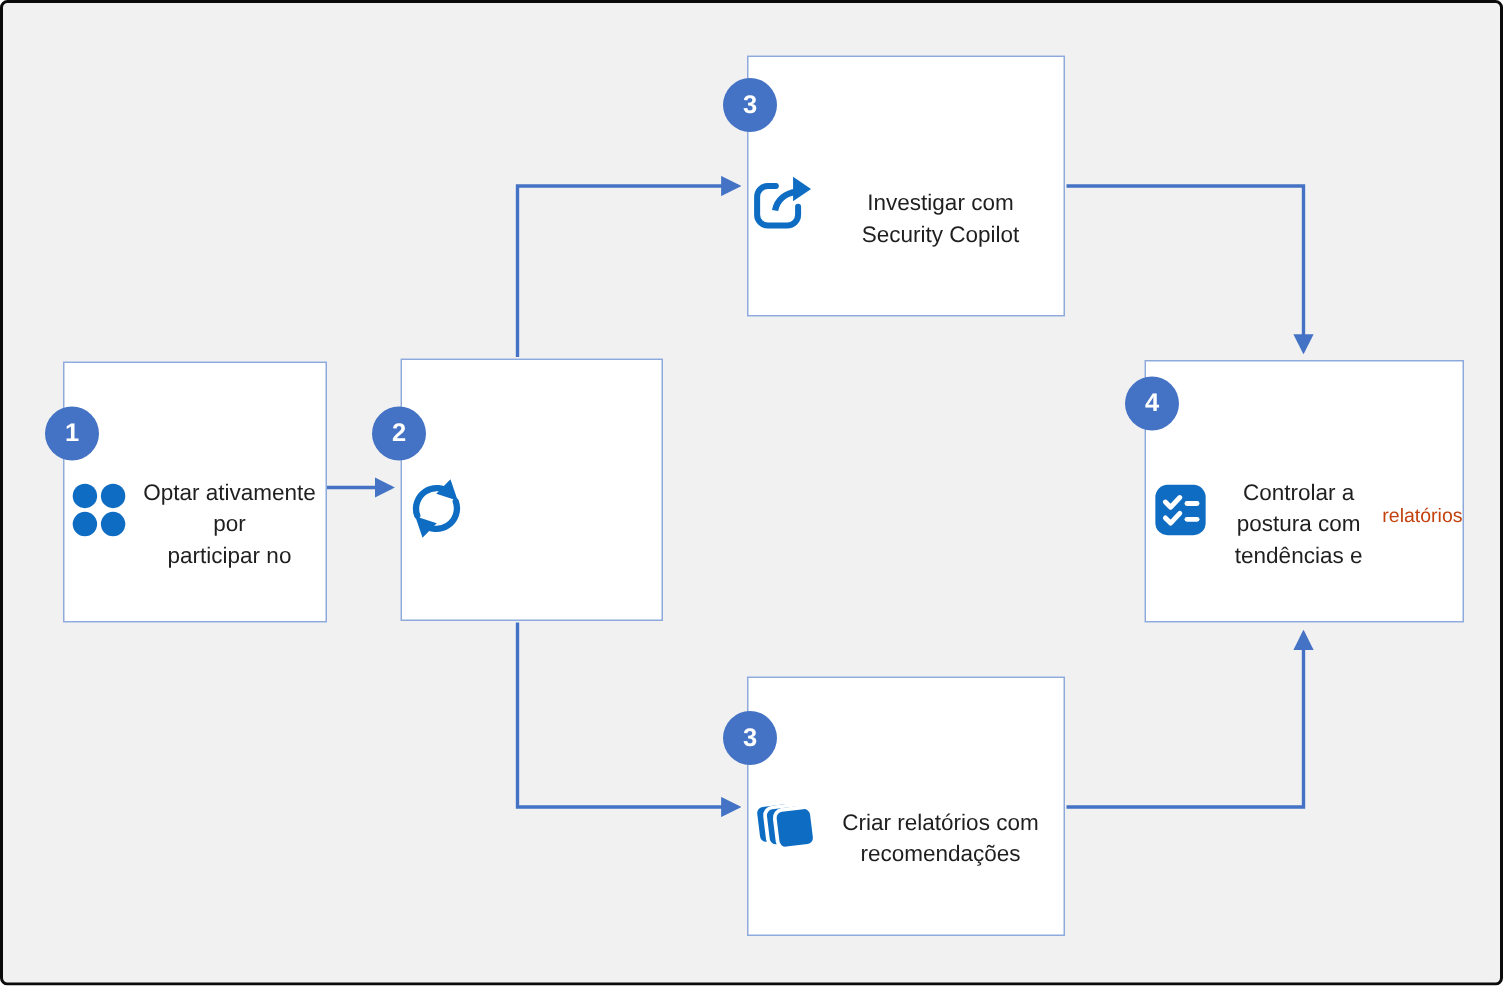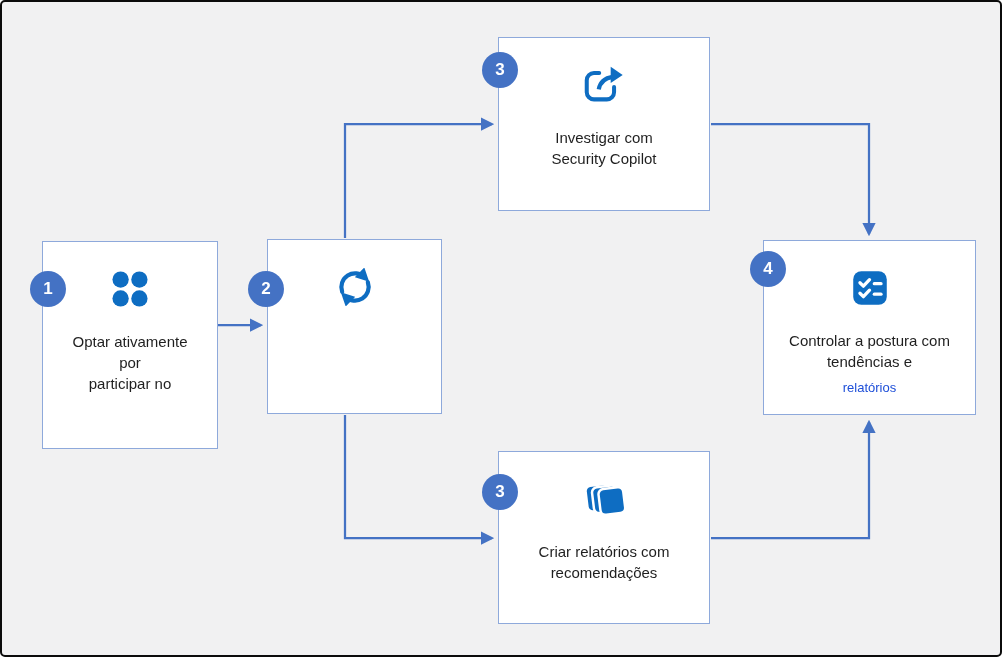--- a/index.html
+++ b/index.html
@@ -12,45 +12,45 @@
     border: 2px solid #0b0b0b;
     border-radius: 5px;
     font-family: "Liberation Sans", sans-serif;
     overflow: hidden;
   }
   .step-box {
     position: absolute;
     background: #ffffff;
     border: 1.5px solid #8ea9db;
     display: flex;
-    flex-direction: column;
+    flex-direction: row;
     align-items: center;
     padding-top: 24px;
     z-index: 1;
   }
-  .box-1 { left: 40px;  top: 239px; width: 176px; height: 208px; }
+  .box-1 { left: 40px;  top: 239px; width: 176px; height: 174px; }
   .box-2 { left: 265px; top: 237px; width: 175px; height: 175px; }
   .box-3t{ left: 496px; top: 35px;  width: 212px; height: 174px; }
   .box-3b{ left: 496px; top: 449px; width: 212px; height: 173px; }
   .box-4 { left: 761px; top: 238px; width: 213px; height: 175px; }
   .icon { width: 46px; height: 46px; flex: 0 0 auto; }
   .box-label {
     margin-top: 19px;
     font-size: 15px;
     line-height: 21px;
     color: #1f1f1f;
     text-align: center;
     white-space: pre-line;
     width: 100%;
   }
   .box-sublabel {
     margin-top: 7px;
     font-size: 13px;
     line-height: 17px;
-    color: #1d4ed8;
+    color: #c2410c;
     text-align: center;
   }
   .badge {
     position: absolute;
     width: 36px;
     height: 36px;
     border-radius: 50%;
     background: #4472c4;
     color: #ffffff;
     font-size: 17px;

